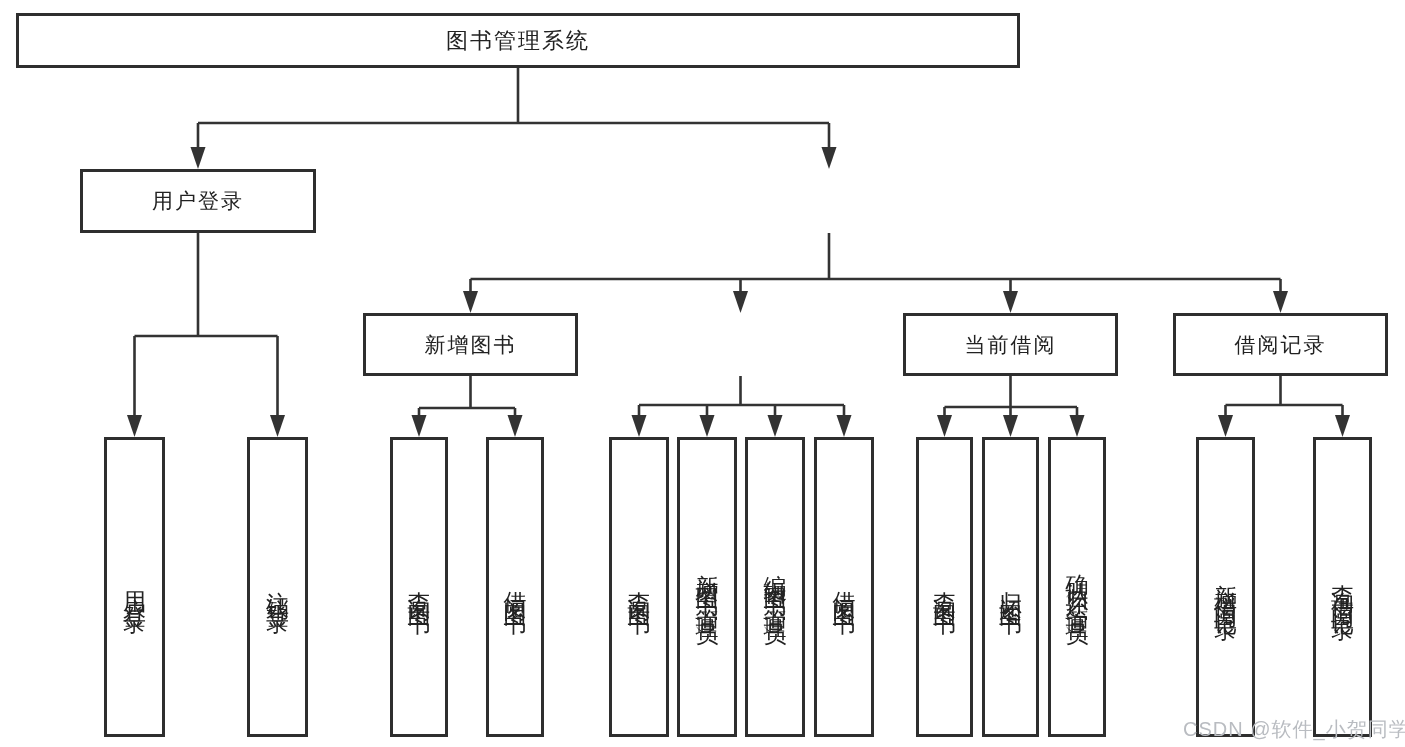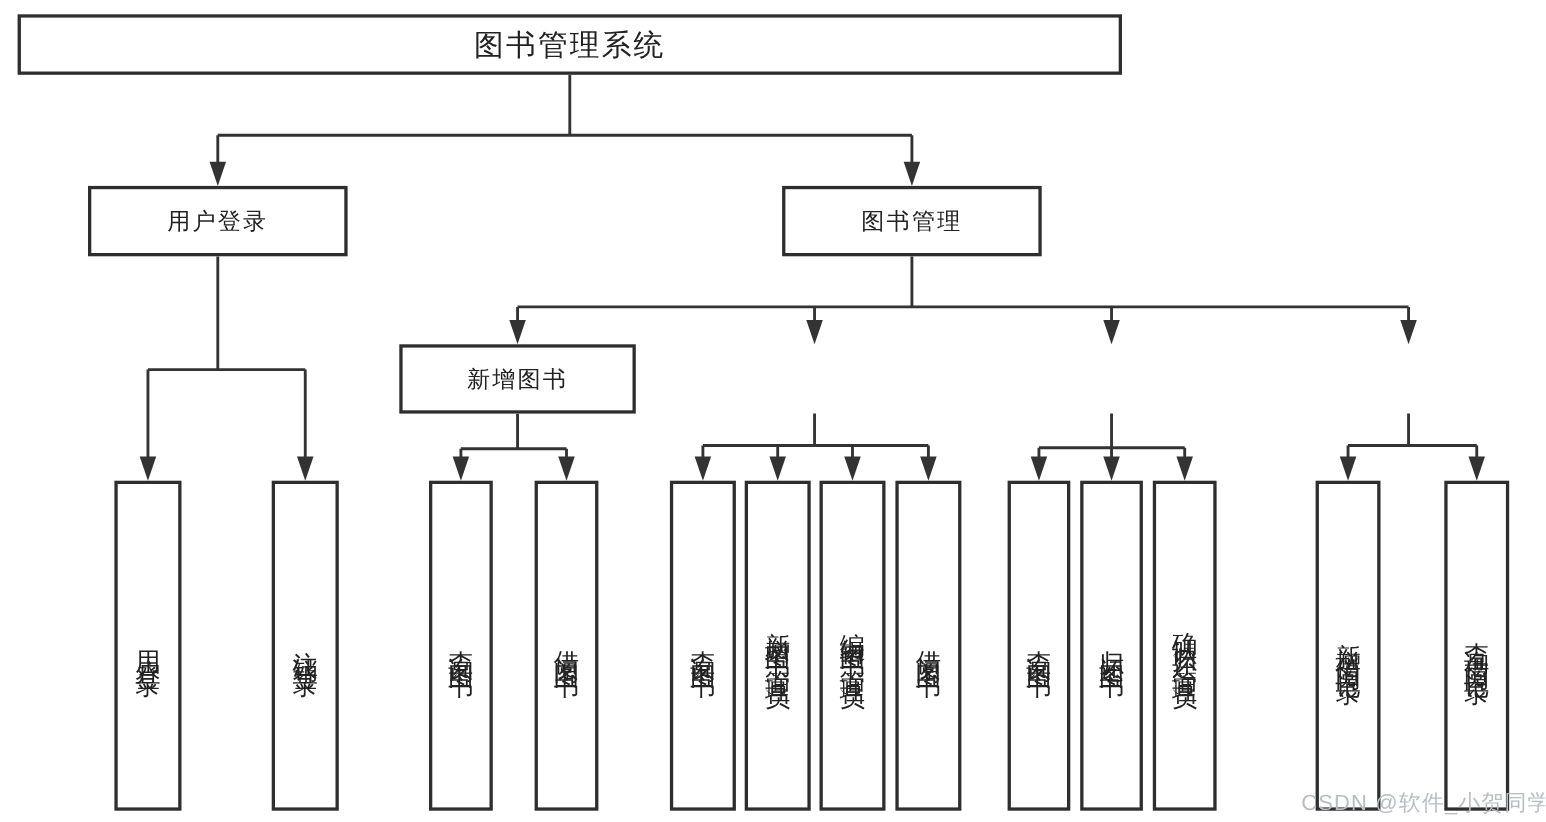--- a/index.html
+++ b/index.html
@@ -32,21 +32,21 @@
     justify-content: center;
     color: #222222;
   }
   .hnode span {
     font-size: 21px;
     letter-spacing: 2px;
     white-space: nowrap;
     color: #222222;
   }
   .rootnode span {
-    font-size: 27px;
+    font-size: 22px;
     letter-spacing: 2px;
     font-family: Liberation Serif, serif;
   }
   .vnode span {
     writing-mode: vertical-rl;
     text-orientation: mixed;
     font-size: 23px;
     letter-spacing: 7px;
     line-height: 1;
     color: #222222;
@@ -99,26 +99,29 @@
     </g>
   </svg>
 
   <div class="node hnode rootnode" style="left:16px;top:13px;width:1004px;height:55px">
     <span>图书管理系统</span>
   </div>
 
   <div class="node hnode" style="left:80px;top:169px;width:236px;height:64px">
     <span>用户登录</span>
   </div>
-  <div class="node hnode" style="left:711px;top:169px;width:236px;height:64px">
-    <span>图书管理</span>
-  </div>
 
   <div class="node hnode" style="left:363px;top:313px;width:215px;height:63px">
     <span>新增图书</span>
+  </div>
+  <div class="node hnode" style="left:903px;top:313px;width:215px;height:63px">
+    <span>当前借阅</span>
+  </div>
+  <div class="node hnode" style="left:1173px;top:313px;width:215px;height:63px">
+    <span>借阅记录</span>
   </div>
 
   <div class="node vnode" style="left:104px;top:437px;width:61px;height:300px">
     <span>用户登录</span>
   </div>
   <div class="node vnode" style="left:247px;top:437px;width:61px;height:300px">
     <span>注销登录</span>
   </div>
 
   <div class="node vnode" style="left:390px;top:437px;width:58px;height:300px">

